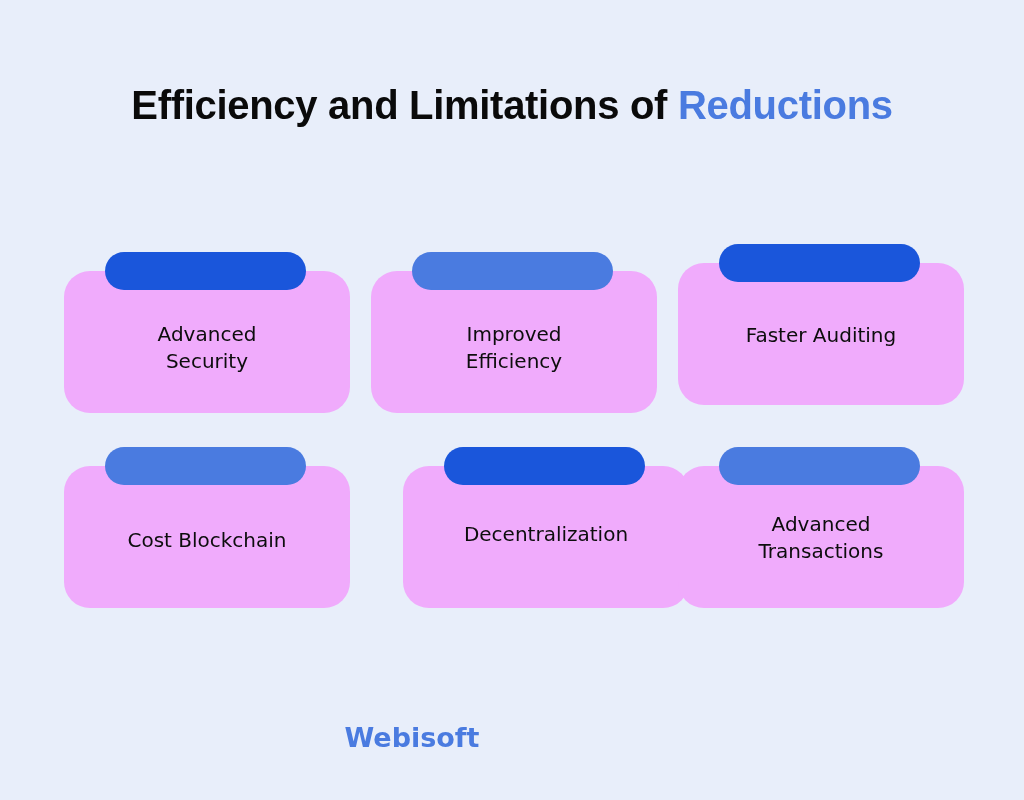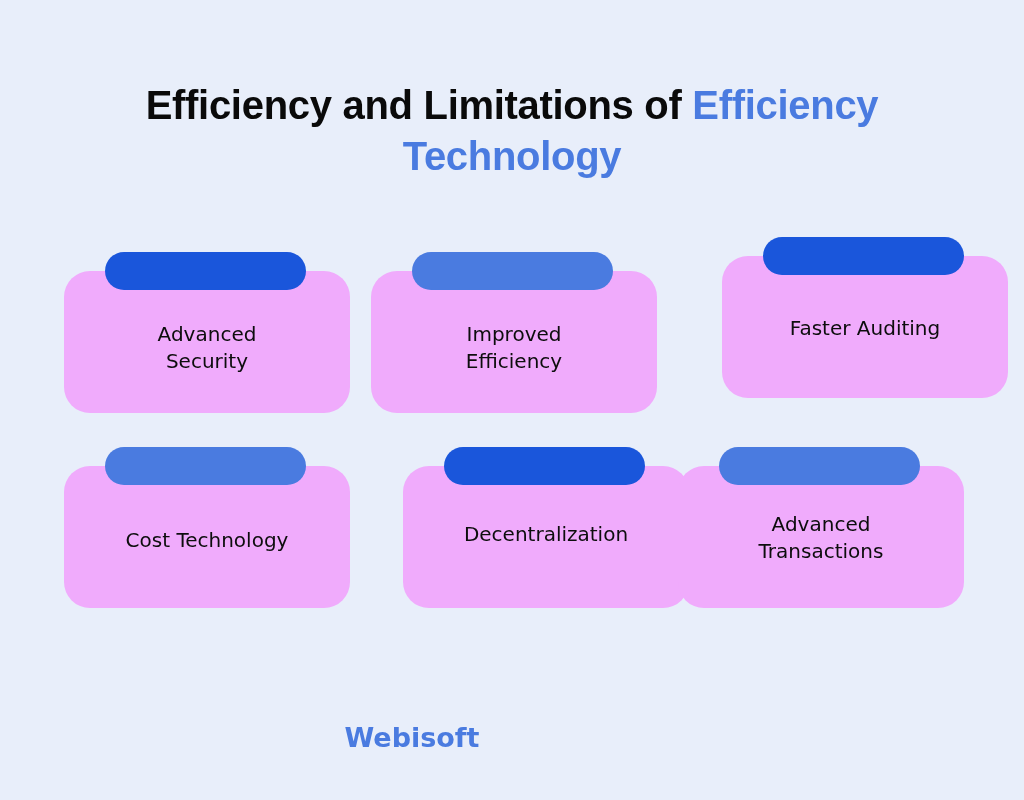--- a/index.html
+++ b/index.html
@@ -72,42 +72,41 @@
       font-weight: bold;
       font-size: 27px;
       color: #4a7be0;
       font-family: "DejaVu Sans", "Liberation Sans", sans-serif;
     }
   </style>
 </head>
 <body>
 
 <h1 class="title">
-  <span>Efficiency and Limitations of </span><span class="accent">Efficiency</span><br>
-  <span class="accent">Technology</span>
+  <span>Efficiency and Limitations of </span><span class="accent">Reductions</span><br>
 </h1>
 
 <div class="card" style="left:64px; top:271px;">
   <div class="pill" style="background:#1a56db;"></div>
   <div class="card-text">Advanced Security</div>
 </div>
 
 <div class="card" style="left:371px; top:271px;">
   <div class="pill" style="background:#4a7be0;"></div>
   <div class="card-text" style="padding:0 90px;">Improved Efficiency</div>
 </div>
 
-<div class="card" style="left:678px; top:256px;margin-left:44px;">
+<div class="card" style="left:678px; top:263px;">
   <div class="pill" style="background:#1a56db;"></div>
   <div class="card-text" style="margin-top:-16px;">Faster Auditing</div>
 </div>
 
 <div class="card" style="left:64px; top:466px;">
   <div class="pill" style="background:#4a7be0;"></div>
-  <div class="card-text" style="margin-top:-12px;">Cost Technology</div>
+  <div class="card-text" style="margin-top:-12px;">Cost Blockchain</div>
 </div>
 
 <div class="card" style="left:371px; top:466px;margin-left:32px;">
   <div class="pill" style="background:#1a56db;"></div>
   <div class="card-text" style="margin-top:-24px;">Decentralization</div>
 </div>
 
 <div class="card" style="left:678px; top:466px;">
   <div class="pill" style="background:#4a7be0;"></div>
   <div class="card-text" style="padding:0 80px; margin-top:-18px;">Advanced Transactions</div>

